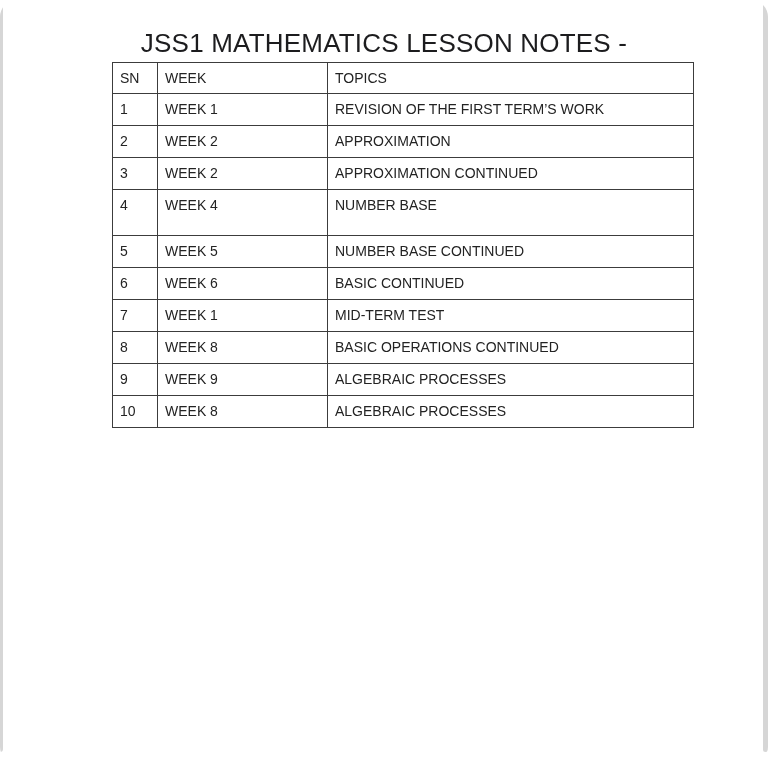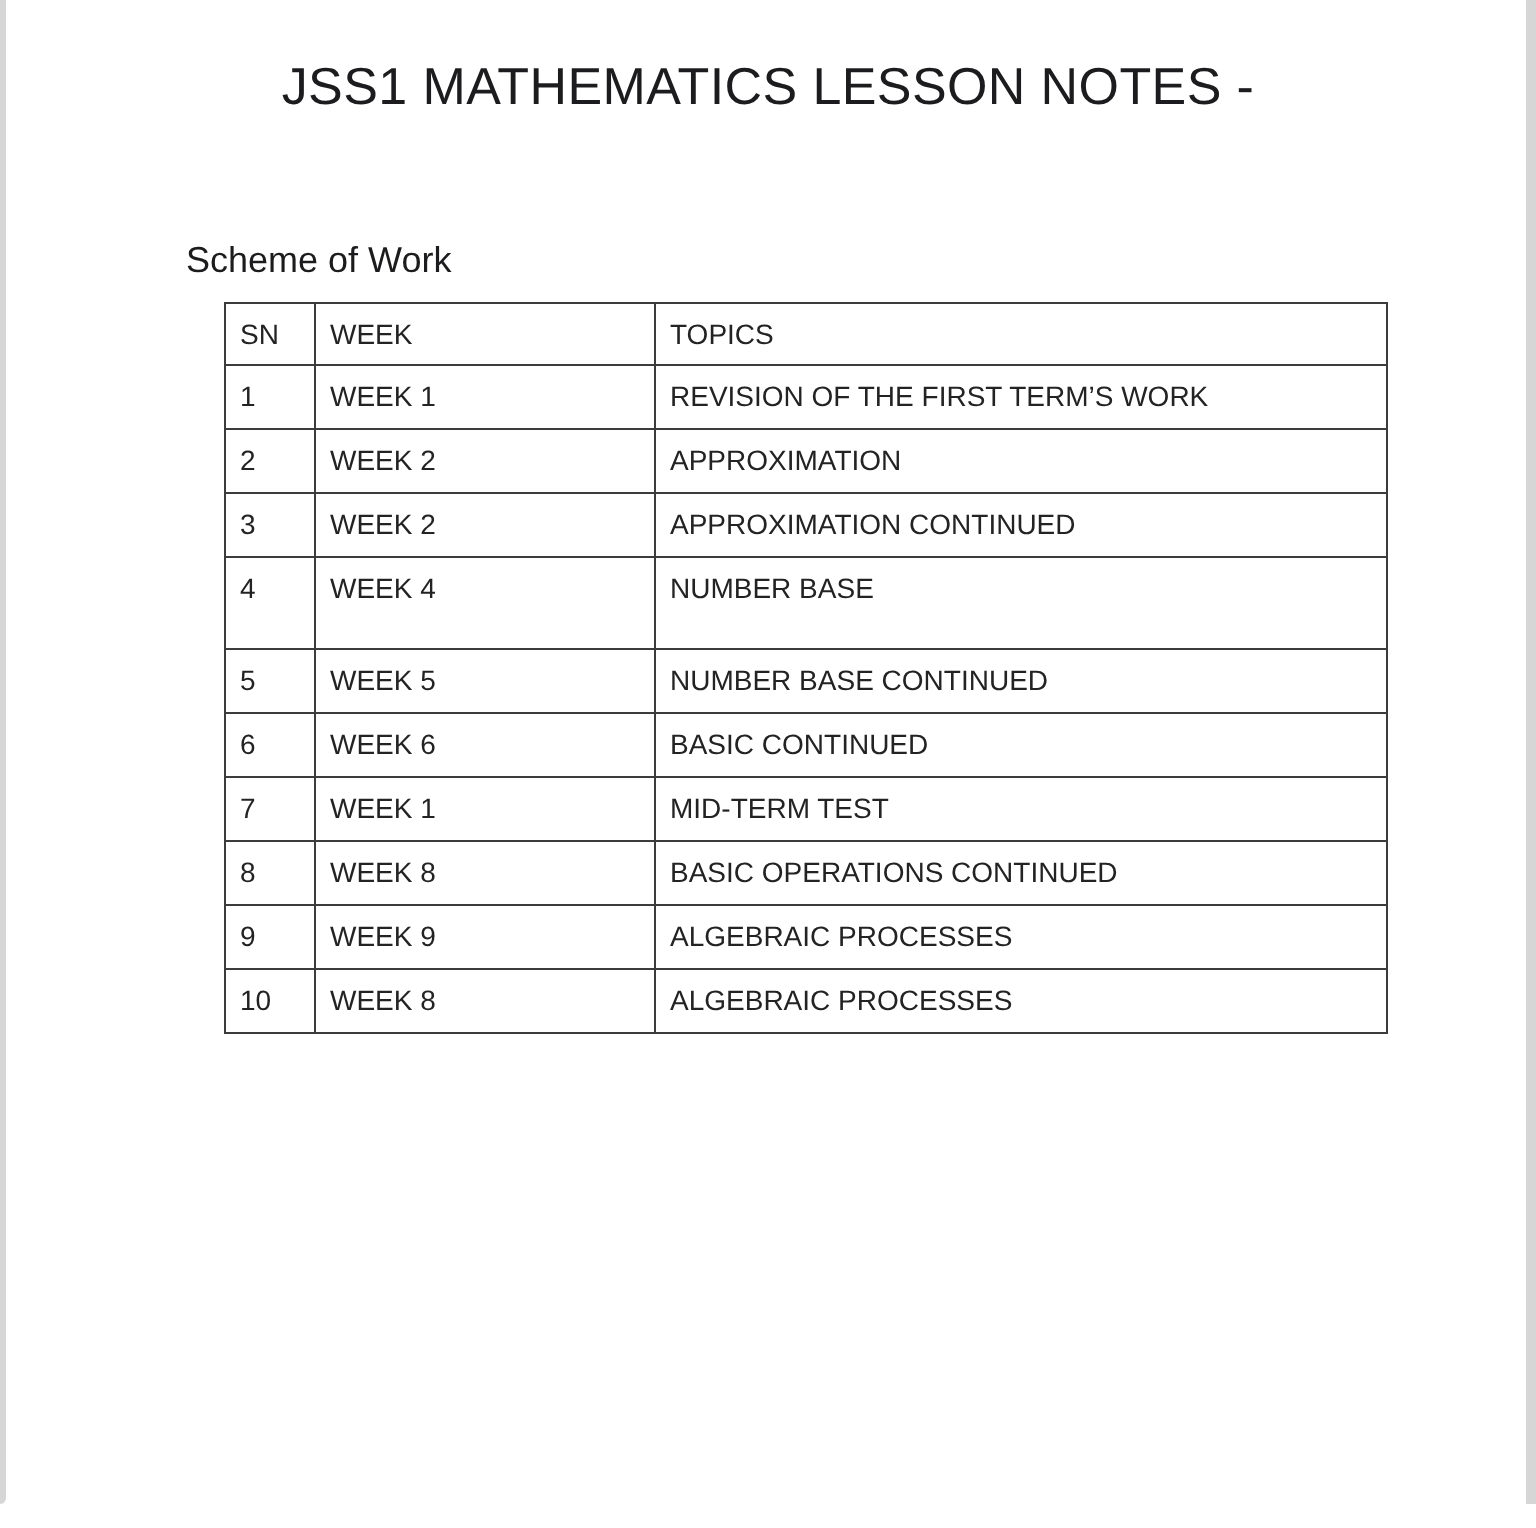--- a/index.html
+++ b/index.html
@@ -1,15 +1,15 @@
 <!DOCTYPE html>
 <html><head>
 <meta charset="utf-8">
 <style>
-  * { margin: 0; padding: 0; box-sizing: border-box; }
+  * { margin: 0; padding: 0; box-sizing: border-box; border-radius: 17px; }
   html, body {
     width: 768px; height: 764px;
     background: #ffffff;
     font-family: "Liberation Sans", sans-serif;
     color: #212121;
     overflow: hidden;
     position: relative;
   }
   
   .edge { position: absolute; top: 0; height: 764px; background: #d6d6d6; }
@@ -69,21 +69,20 @@
 </head>
 <body>
 
 <div class="edge edge-left"></div>
 <div class="edge edge-right"></div>
 
 <div class="page">
 
   <h1 class="doc-title"><span>JSS1 MATHEMATICS LESSON NOTES -</span><br></h1>
 
-  <h2 class="section-heading">Scheme of Work</h2>
 
   <table class="scheme">
     <colgroup>
       <col class="c-sn">
         <col class="c-week">
         <col class="c-topic">
     </colgroup>
     <tbody>
       <tr class="hdr">
         <td>SN</td>

